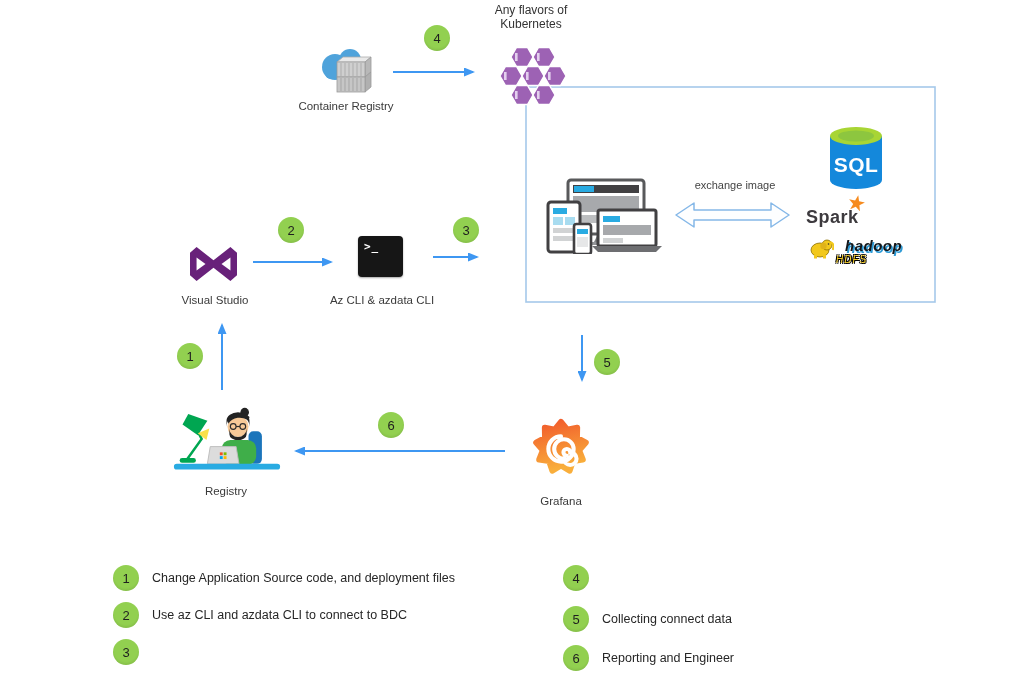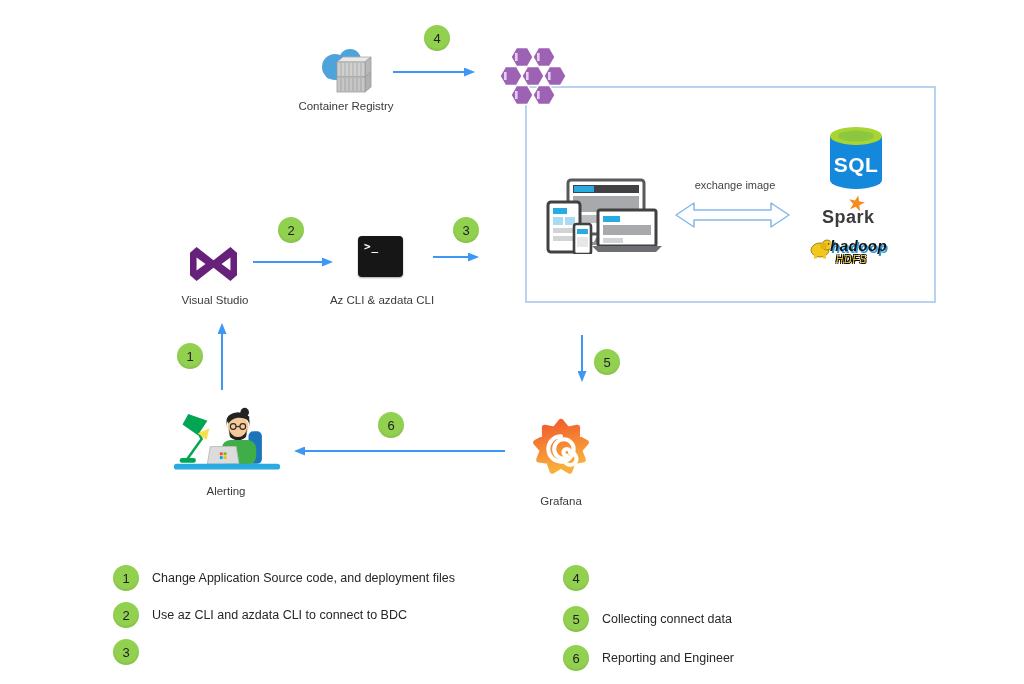--- a/index.html
+++ b/index.html
@@ -16,24 +16,24 @@
   .legend-row .badge{width:26px;height:26px;border-radius:50%;background:#92D050;flex:0 0 26px;
         display:flex;align-items:center;justify-content:center;font-size:13px;color:#1f1f1f;
         box-shadow:inset 0 -2px 2px rgba(0,0,0,0.07);}
   .cli-icon{position:absolute;left:358px;top:236px;width:45px;height:41px;background:#161616;
         border-radius:4px;box-shadow:0 1px 2px rgba(0,0,0,0.35);}
   .cli-icon .prompt{position:absolute;left:6px;top:4px;color:#fff;font-size:11px;font-weight:bold;
         font-family:"DejaVu Sans Mono",monospace;letter-spacing:1px;}
   .exchange-lbl{position:absolute;left:688px;top:179px;width:94px;text-align:center;
         font-size:11px;color:#444;}
   .spark-wrap{position:absolute;left:806px;top:199px;width:70px;height:32px;}
-  .spark-text{position:absolute;left:0px;top:8px;font-size:18px;font-weight:600;color:#3d3a3e;letter-spacing:0.5px;margin-left:16px;}
+  .spark-text{position:absolute;left:0px;top:8px;font-size:18px;font-weight:600;color:#3d3a3e;letter-spacing:0.5px;}
   .spark-star{position:absolute;left:42px;top:-4px;}
   .hadoop-wrap{position:absolute;left:810px;top:235px;width:100px;height:34px;}
-  .hadoop-text{position:absolute;left:20px;top:2px;font-size:15px;font-weight:900;font-style:italic;
+  .hadoop-text{position:absolute;left:35px;top:2px;font-size:15px;font-weight:900;font-style:italic;
         color:#12161a;text-shadow:1.5px 1.5px 0 #2e9bd6, -0.5px -0.5px 0 #ffffff;letter-spacing:0.5px;}
   .hdfs-text{position:absolute;left:26px;top:19px;font-size:10px;font-weight:400;font-style:italic;
         color:#f2c81c;text-shadow:1px 1px 0 #000,-1px 1px 0 #000,1px -1px 0 #000,-1px -1px 0 #000;
         letter-spacing:1px;}
 </style>
 </head>
 <body>
 
 <div class="canvas">
 
@@ -78,20 +78,24 @@
       <g transform="translate(28,50)">
           <polygon points="-5.5,-9.5 5.5,-9.5 11,0 5.5,9.5 -5.5,9.5 -11,0"></polygon>
           <rect x="-7" y="-4" width="2.6" height="8" fill="#E4D0EF" stroke="none"></rect>
         </g>
       <g transform="translate(50,50)">
           <polygon points="-5.5,-9.5 5.5,-9.5 11,0 5.5,9.5 -5.5,9.5 -11,0"></polygon>
           <rect x="-7" y="-4" width="2.6" height="8" fill="#E4D0EF" stroke="none"></rect>
         </g>
     </g>
   </svg>
+  <div class="abs two-line" style="left:471px;top:3px;width:120px;text-align:center;">
+    <div>Any flavors of</div>
+    <div>Kubernetes</div>
+  </div>
 
   <svg class="abs" style="left:317px;top:45px;" width="60" height="54" viewBox="0 0 60 54">
     <g fill="#4FA3DB">
       <circle cx="18" cy="22" r="13"></circle>
         <circle cx="33" cy="15" r="11"></circle>
         <rect x="8" y="20" width="34" height="14" rx="6"></rect>
     </g>
     <g>
       <polygon points="20,17 26,12 54,12 48,17" fill="#E9E9E9" stroke="#ABABAB" stroke-width="0.8"></polygon>
       <polygon points="48,17 54,12 54,27 48,32" fill="#B8B8B8" stroke="#9B9B9B" stroke-width="0.8"></polygon>
@@ -199,21 +203,21 @@
     <rect x="52" y="41" width="36" height="26" rx="9" fill="#3FAE49"></rect>
     <polygon points="40,48 67,48 70,66 37,66" fill="#DCDCDC" stroke="#BDBDBD" stroke-width="1"></polygon>
     <g>
       <rect x="50" y="54" width="3" height="3" fill="#F25022"></rect>
         <rect x="54" y="54" width="3" height="3" fill="#7FBA00"></rect>
       <rect x="50" y="58" width="3" height="3" fill="#00A4EF"></rect>
         <rect x="54" y="58" width="3" height="3" fill="#FFB900"></rect>
     </g>
     <rect x="2" y="66" width="111" height="6" rx="3" fill="#29ABE2"></rect>
   </svg>
-  <div class="lbl" style="left:186px;top:484px;width:80px;">Alerting</div>
+  <div class="lbl" style="left:186px;top:484px;width:80px;">Registry</div>
 
   <div class="step" style="left:177px;top:343px;">1</div>
   <div class="step" style="left:278px;top:217px;">2</div>
   <div class="step" style="left:453px;top:217px;">3</div>
   <div class="step" style="left:424px;top:25px;">4</div>
   <div class="step" style="left:594px;top:349px;">5</div>
   <div class="step" style="left:378px;top:412px;">6</div>
 
   <div class="legend-row" style="left:113px;top:565px;">
     <span class="badge">1</span>

